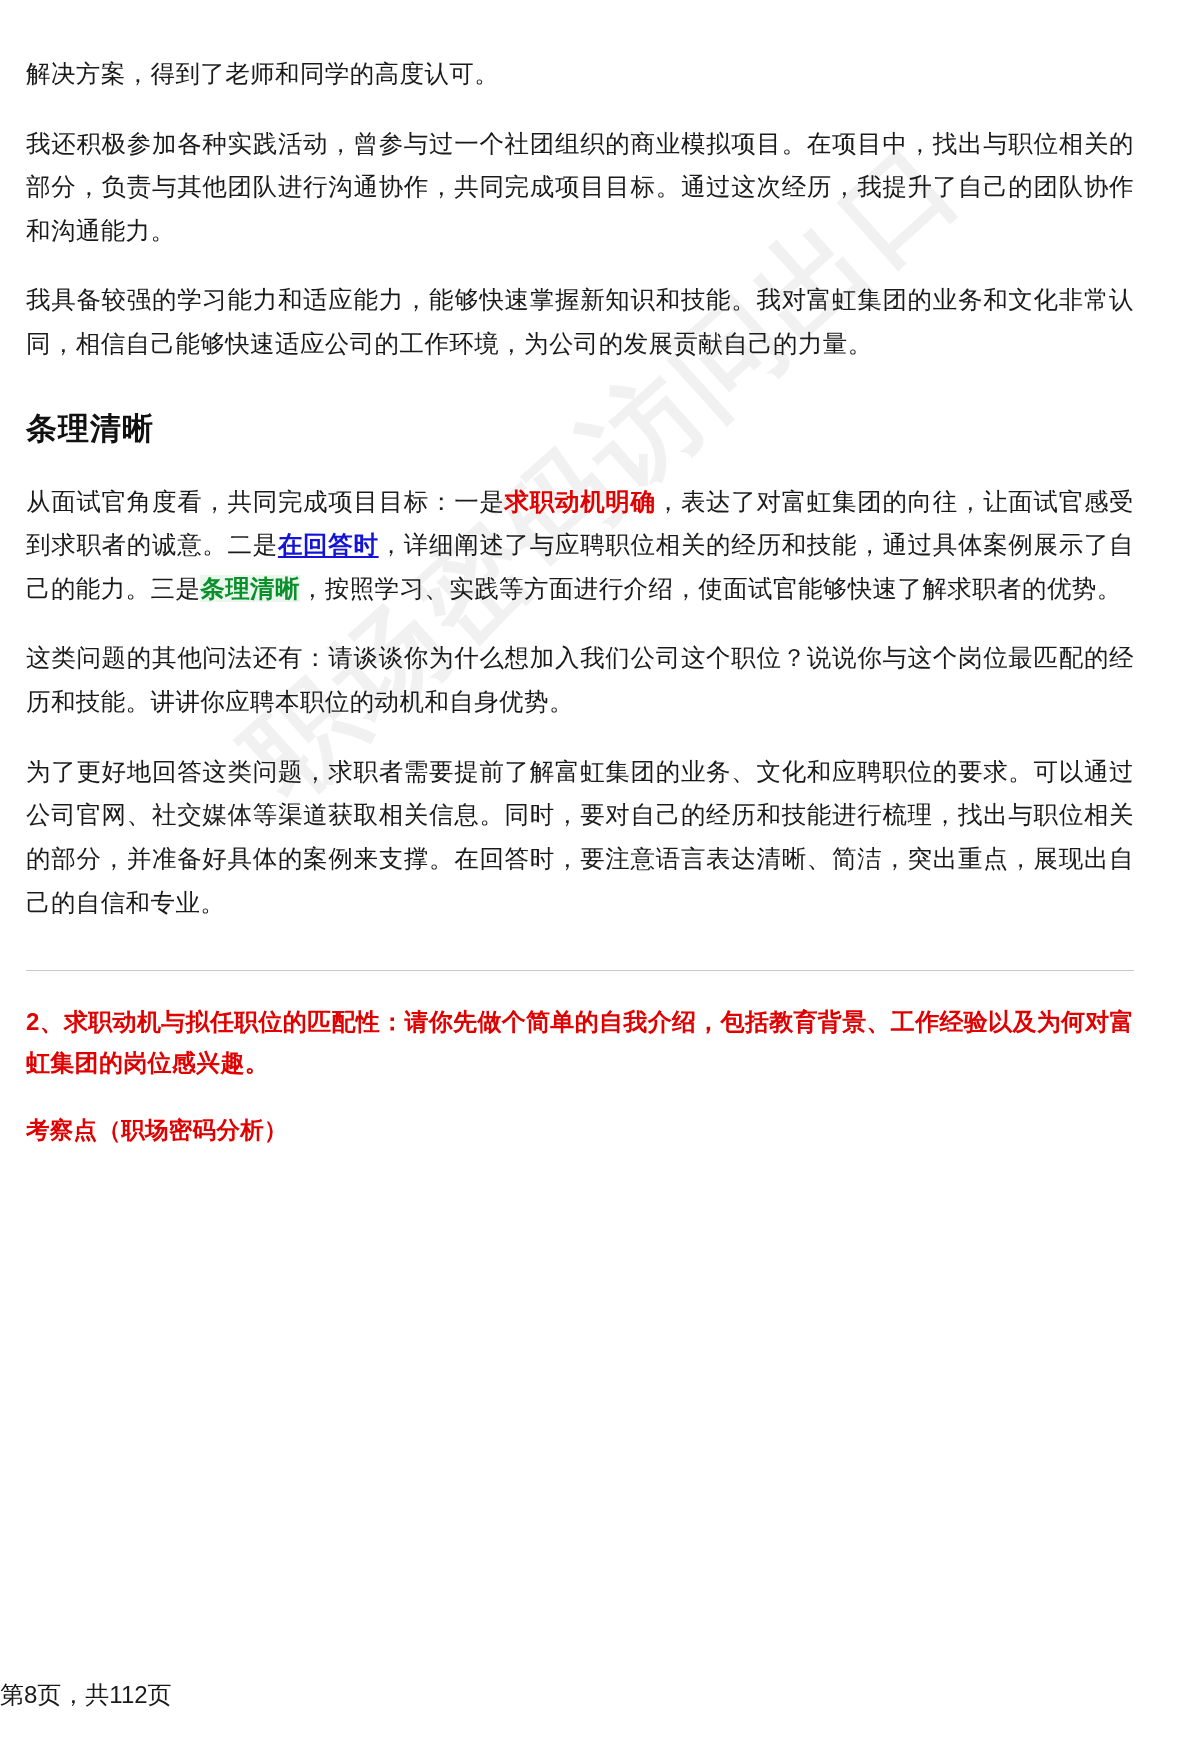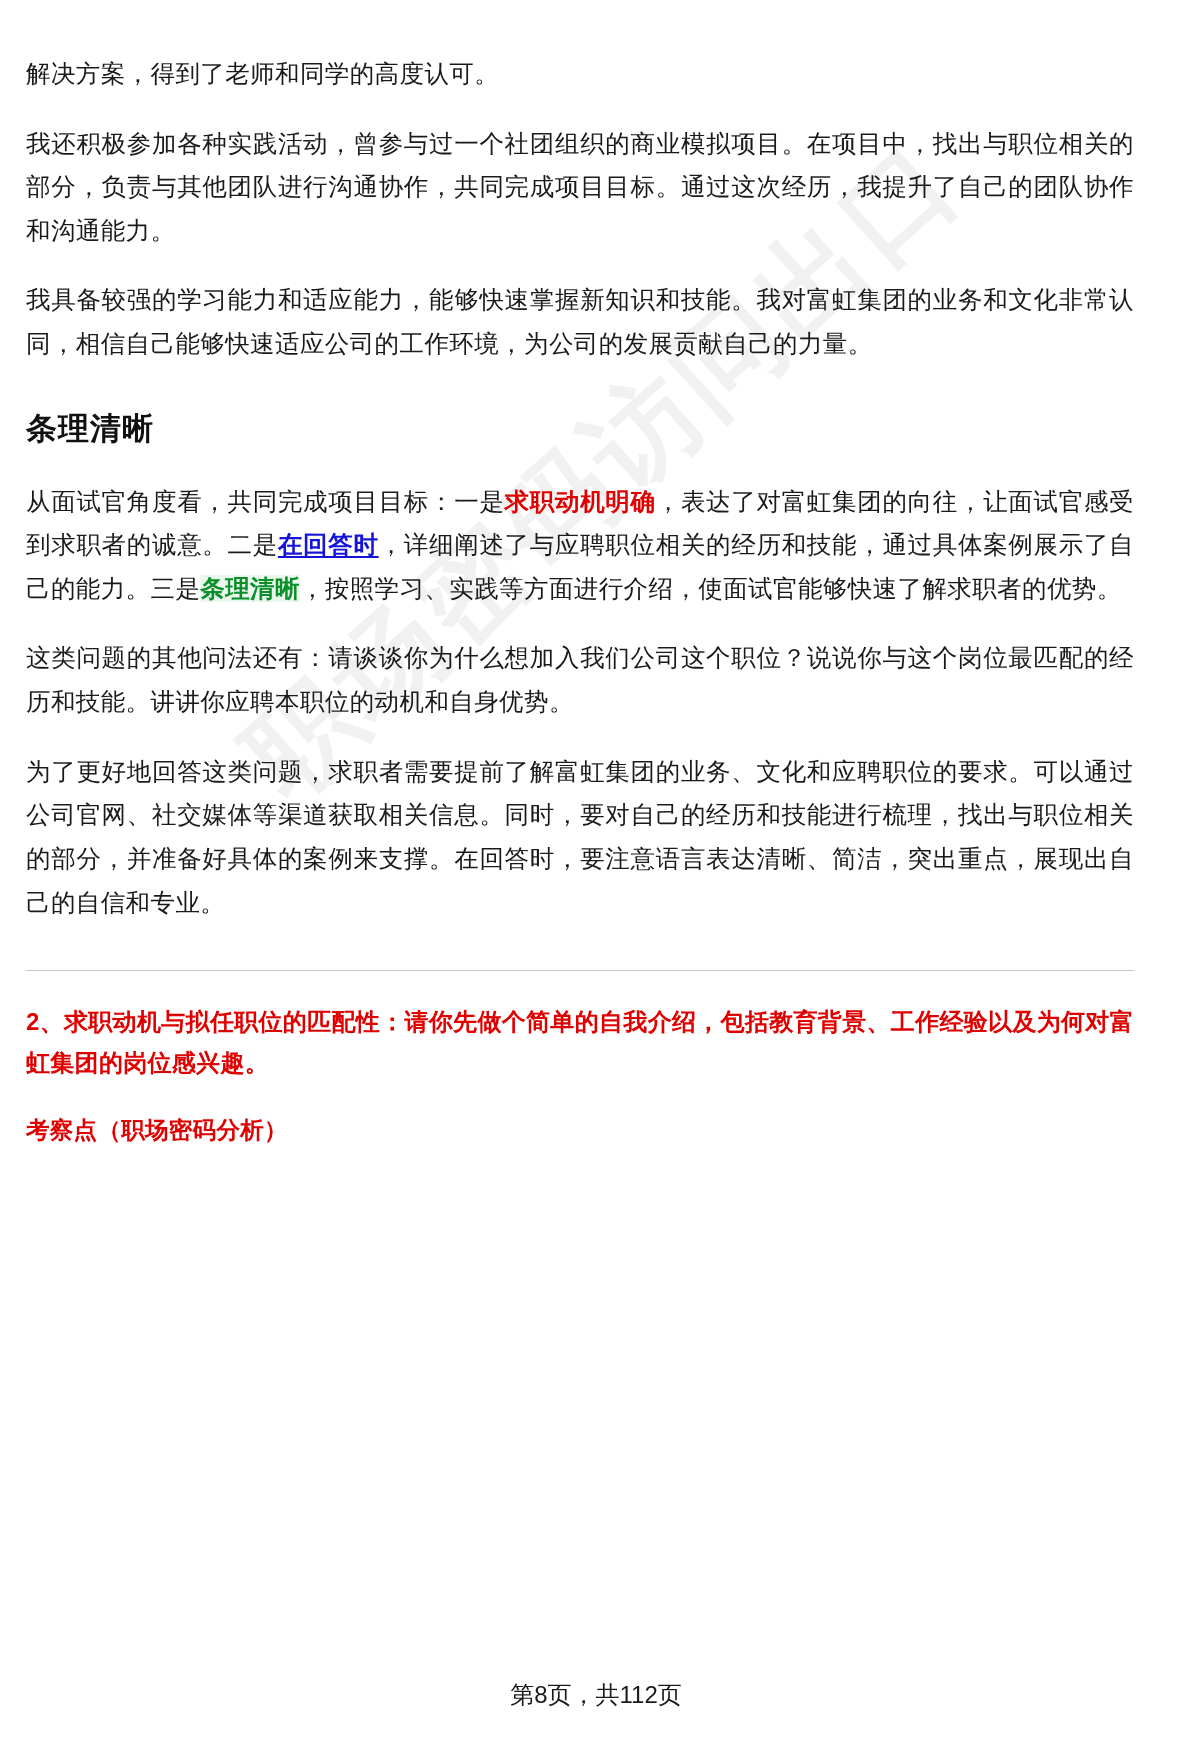--- a/index.html
+++ b/index.html
@@ -97,21 +97,21 @@
     font-size: 23.5px;
     font-weight: 700;
     color: #e00000;
     letter-spacing: 0.3px;
   }
   .footer {
     position: absolute;
     left: 0;
     right: 8px;
     bottom: 44px;
-    text-align: center;
+    text-align: left;
     font-size: 24px;
     color: #1a1a1a;
     z-index: 10;
   }
 </style>
 </head>
 <body>
 
 <div class="watermark">
   <span>职场密码访问出口</span>

